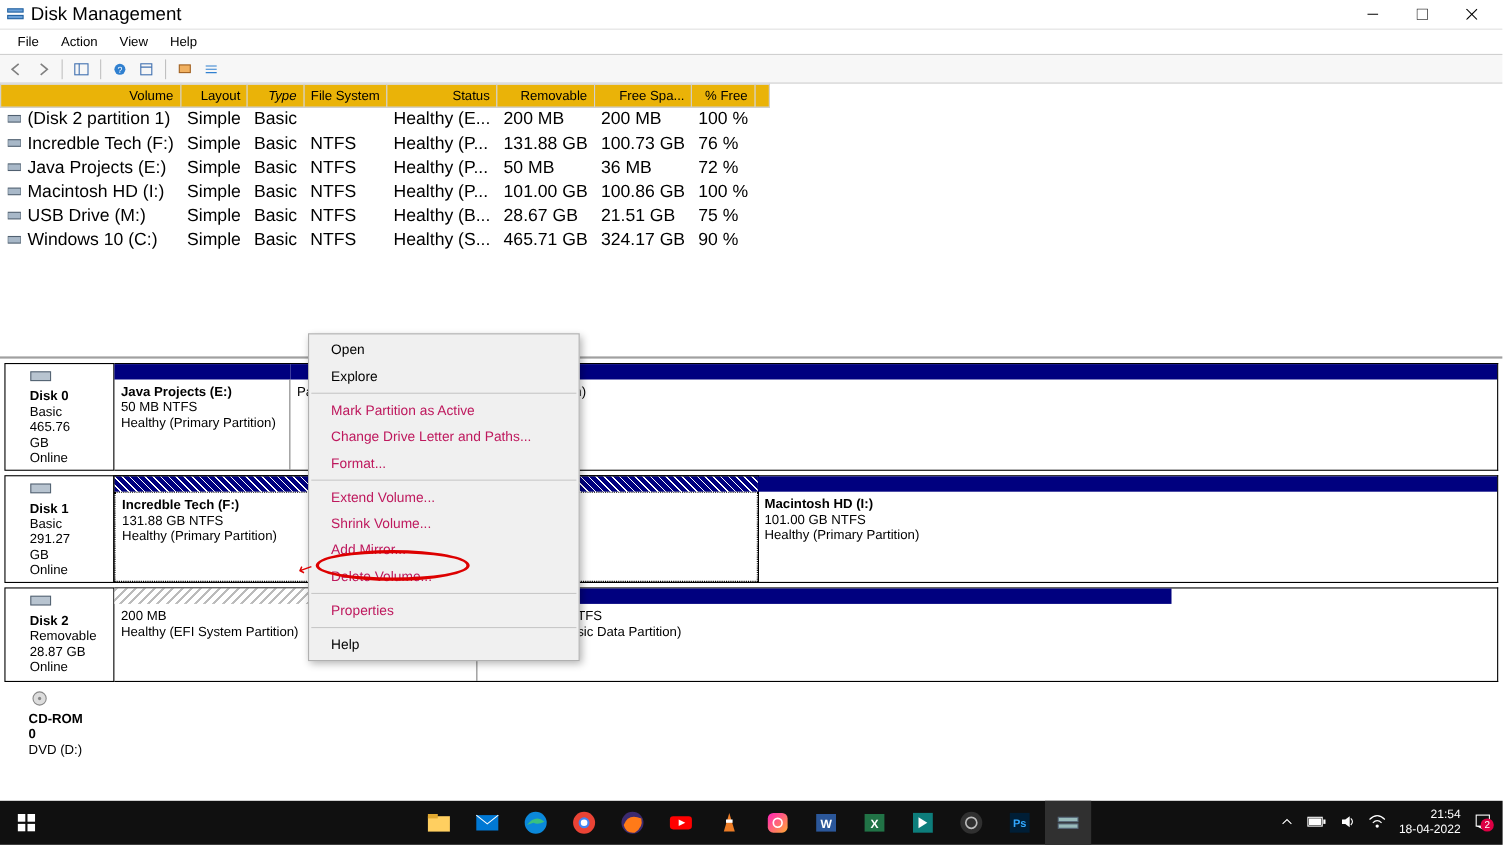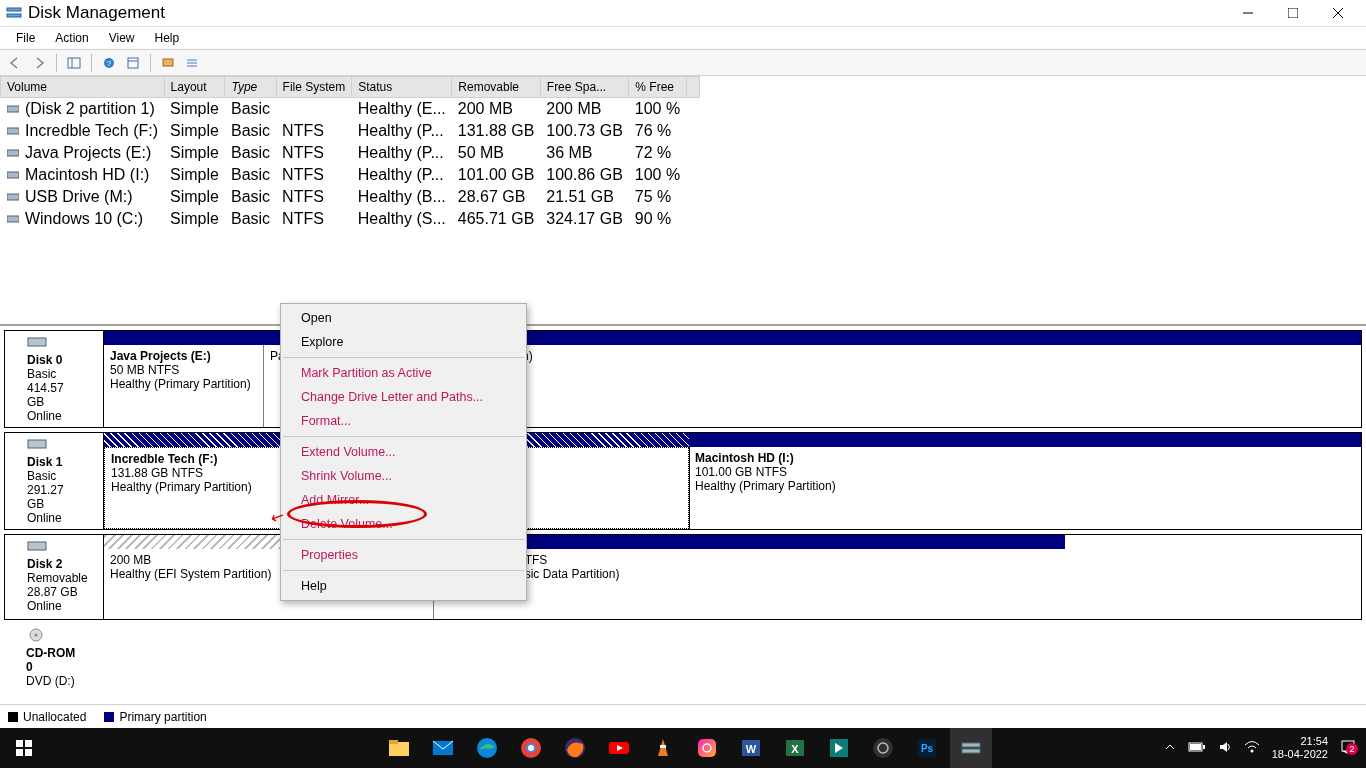--- a/index.html
+++ b/index.html
@@ -15,21 +15,21 @@
   .menubar { display:flex; height:22px; align-items:center; padding:0 6px; }
   .menubar .menu-item { padding:2px 10px; font-size:12px; }
   
   .toolbar { display:flex; height:27px; align-items:center; border-top:1px solid #d0d0d0; border-bottom:1px solid #d0d0d0; padding:0 4px; gap:2px; background:#f7f7f7; }
   .toolbar .tb-btn { width:22px; height:22px; display:flex; align-items:center; justify-content:center; border:1px solid transparent; }
   .toolbar .tb-sep { width:1px; height:18px; background:#c0c0c0; margin:0 4px; }
   
   .main { height:calc(768px - 27px - 22px - 27px - 40px); display:flex; flex-direction:column; }
   .vol-table { height:250px; overflow:hidden; border-bottom:2px solid #a0a0a0; position:relative; }
   .vol-table table { width:690px; border-collapse:collapse; }
-  .vol-table th { text-align:left; font-weight:normal; font-size:12px; padding:3px 6px; background:#e5e5e5; border:1px solid #d0d0d0; white-space:nowrap; }
+  .vol-table th { text-align:right; font-weight:normal; font-size:12px; padding:3px 6px; background:#eab308; border:1px solid #d0d0d0; white-space:nowrap; }
   .vol-table td { font-size:16px; padding:2px 6px; white-space:nowrap; }
   .vol-table .tdicon { display:inline-block; width:14px; }
   .vol-table .fill-th { width:auto; border:1px solid #d0d0d0; }
 
   
   .disk-pane { flex:1; overflow:auto; padding:4px; }
   .disk-row { display:flex; margin-bottom:4px; min-height:86px; }
   .disk-label { width:100px; border:1px solid #000; padding:4px 22px; display:flex; flex-direction:column; font-size:12px; }
   .disk-label .bold { font-weight:bold; margin-top:2px; }
   .disk-label .ico { width:22px; height:14px; margin-bottom:2px; }
@@ -241,21 +241,21 @@
   </div>
 
   <div class="disk-pane" id="diskpane">
       <div class="disk-row">
         <div class="disk-label">
           <span class="ico"><svg width="20" height="14" viewBox="0 0 20 14">
               <rect x="1" y="3" width="18" height="8" fill="#b8c4d0" stroke="#506070"></rect>
             </svg></span>
           <div class="bold">Disk 0</div>
           <div>Basic</div>
-          <div>414.57 GB</div>
+          <div>465.76 GB</div>
           <div>Online</div>
         </div>
         <div class="disk-parts">
           <div class="part" style="width: 160px;">
             <div class="band"></div>
             <div class="inner">
               <div class="pn">Java Projects  (E:)</div>
               <div class="ps">50 MB NTFS</div>
               <div class="ps">Healthy (Primary Partition)</div>
             </div>
@@ -329,24 +329,20 @@
           <span class="ico"><svg width="20" height="14" viewBox="0 0 20 14">
               <circle cx="10" cy="7" r="6" fill="#ddd" stroke="#888"></circle>
               <circle cx="10" cy="7" r="1.5" fill="#888"></circle>
             </svg></span>
           <div class="bold">CD-ROM 0</div>
           <div>DVD (D:)</div>
         </div>
       </div>
     </div>
 
-  <div class="legend-row">
-    <span><span class="legend-sq" style="background:#000"></span><span>Unallocated</span></span>
-    <span><span class="legend-sq" style="background:#00007f"></span><span>Primary partition</span></span>
-  </div>
 </div>
 
 <div class="ctx" id="ctx">
   <div class="ci enabled">Open</div>
     <div class="ci enabled">Explore</div>
     <div class="csep"></div>
     <div class="ci disabled">Mark Partition as Active</div>
     <div class="ci disabled">Change Drive Letter and Paths...</div>
     <div class="ci disabled">Format...</div>
     <div class="csep"></div>

